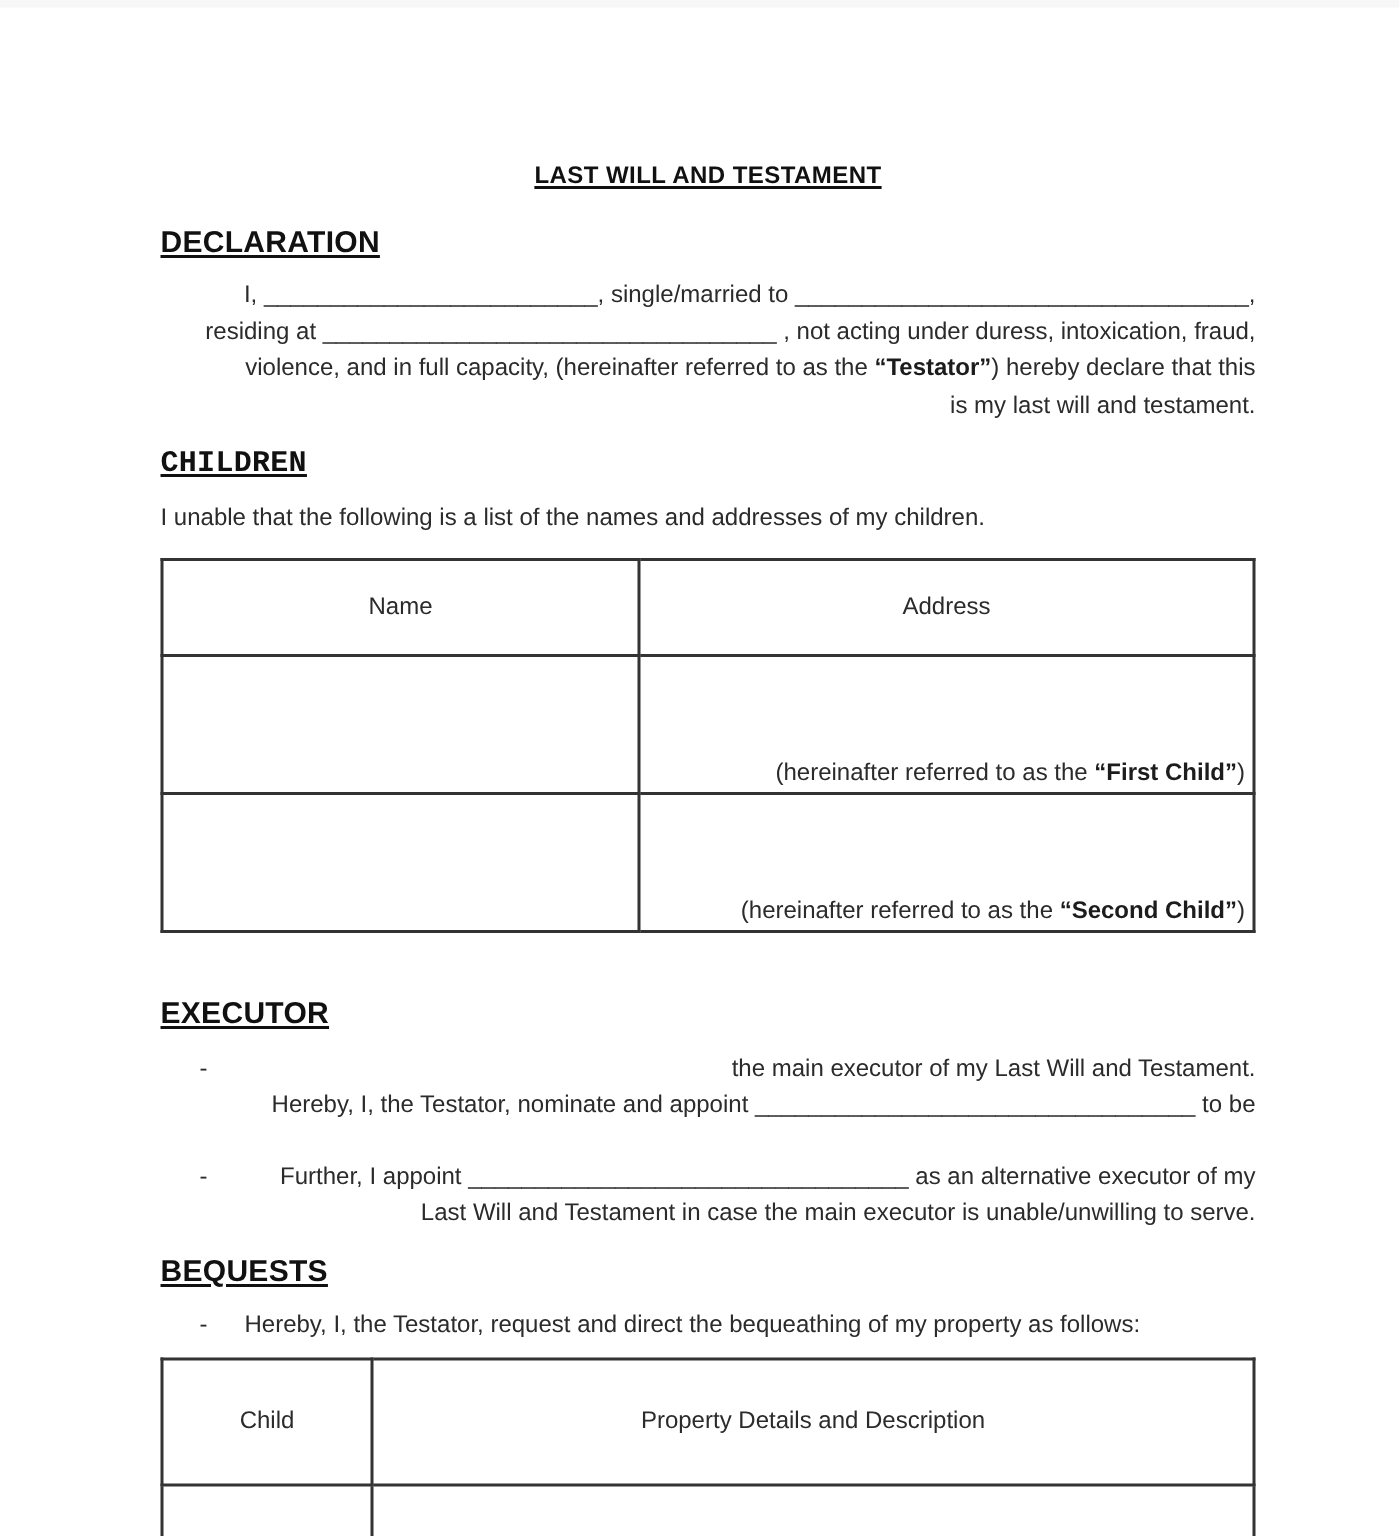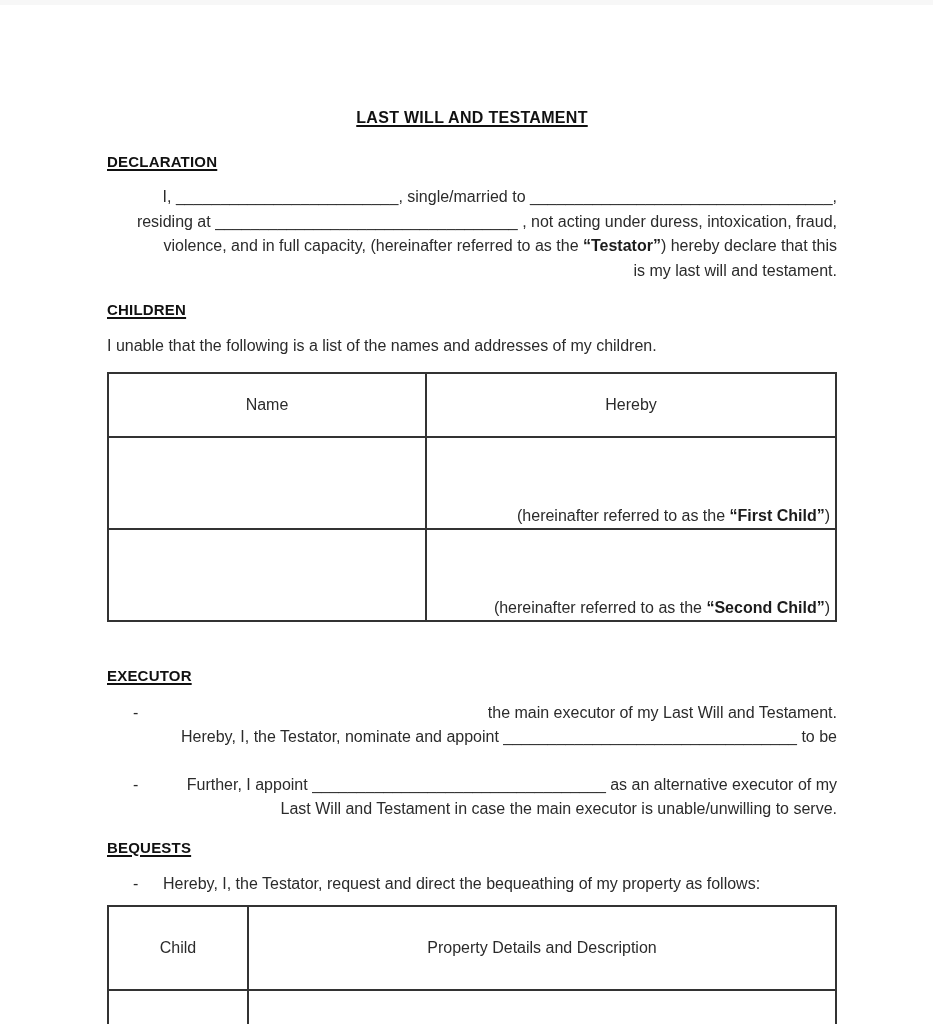--- a/index.html
+++ b/index.html
@@ -14,30 +14,30 @@
   .page { width: 933px; padding: 101px 96px 0 107px; }
 
   .title {
     font-size: 16px; font-weight: 700; color: #111;
     text-align: center; line-height: 24px; letter-spacing: 0.3px;
     text-decoration: underline; text-underline-offset: 2px;
     text-decoration-thickness: 1.5px;
     margin-bottom: 20px;
   }
   .heading {
-    font-size: 15px; font-weight: 700; color: #111;
+    font-size: 20px; font-weight: 700; color: #111;
     line-height: 24px; letter-spacing: 0.2px;
     text-decoration: underline; text-underline-offset: 2px;
     text-decoration-thickness: 1.5px;
   }
   .par { margin-top: 11px; font-size: 16px; line-height: 24.5px; }
   .line { display: block; text-align: right; }
   .term { font-weight: 700; color: #1c1c1c; }
 
-  .mt-children { margin-top: 15px; }
+  .mt-children { margin-top: 15px; font-family: Liberation Mono, monospace; }
   .intro { margin-top: 12px; }
   .mt-exec { margin-top: 42px; }
   .mt-beq { margin-top: 14px; }
 
   .bullet { display: flex; padding-left: 26px; font-size: 16px; line-height: 24.5px; }
   .mt-b1 { margin-top: 13px; }
   .mt-b2 { margin-top: 23px; }
   .mt-b3 { margin-top: 12px; }
   .marker { flex: 0 0 30px; }
   .btext { flex: 1 1 auto; }
@@ -83,21 +83,21 @@
   <div class="par intro">I unable that the following is a list of the names and addresses of my children.</div>
 
   <table class="tbl t1">
     <colgroup>
         <col class="c1">
         <col>
       </colgroup>
     <tbody>
       <tr>
         <th>Name</th>
-        <th>Hereby</th>
+        <th>Address</th>
       </tr>
       <tr>
         <td></td>
         <td class="addr-cell"><span>(hereinafter referred to as the </span><b class="term">“First Child”</b><span>)</span></td>
       </tr>
       <tr>
         <td></td>
         <td class="addr-cell"><span>(hereinafter referred to as the </span><b class="term">“Second Child”</b><span>)</span></td>
       </tr>
     </tbody>

